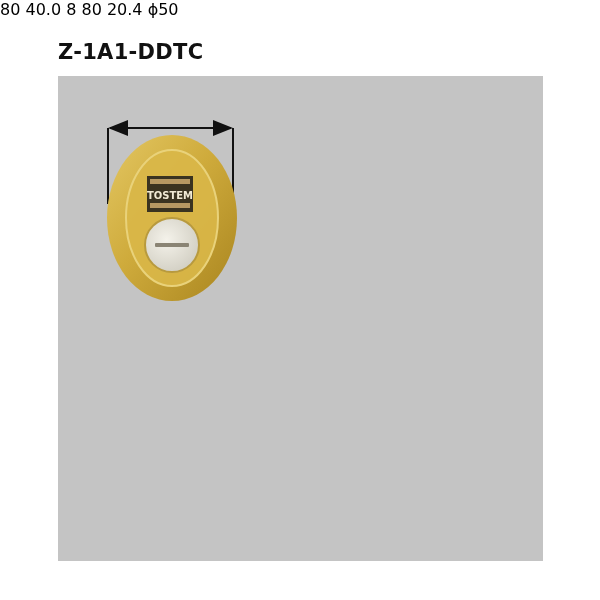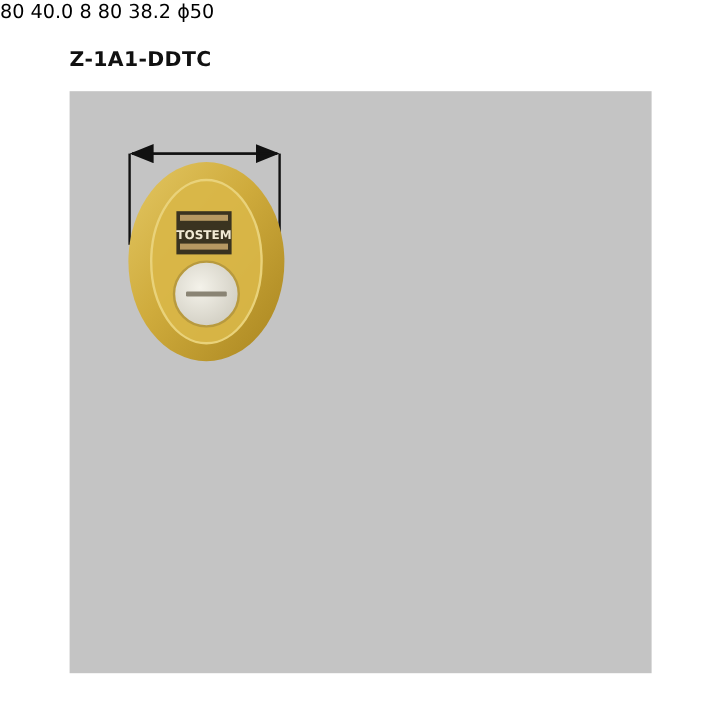--- a/index.html
+++ b/index.html
@@ -1,17 +1,17 @@
 <!DOCTYPE html>
 <html><head>
 <meta charset="utf-8">
 <style>
   html, body { margin:0; padding:0; }
   body { width:600px; height:600px; background:#ffffff; position:relative; overflow:hidden; font-family:"DejaVu Sans", sans-serif; }
-  .title { position:absolute; left:58px; top:40px; font-family:"DejaVu Sans", sans-serif; font-weight:bold; font-size:17px; color:#111; letter-spacing:0.3px; }
+  .title { position:absolute; left:58px; top:40px; font-family:"DejaVu Sans", sans-serif; font-weight:bold; font-size:21px; color:#111; letter-spacing:0.3px; }
   .panel { position:absolute; left:58px; top:76px; width:485px; height:485px; background:#c4c4c4; }
   svg { position:absolute; left:0; top:0; }
 </style>
 </head>
 <body>
 
 
 
 <div class="title">Z-1A1-DDTC</div>
 
@@ -84,21 +84,21 @@
     <line x1="290" y1="282" x2="290" y2="318" stroke="#111" stroke-width="2">
     <line x1="384" y1="248" x2="384" y2="318" stroke="#111" stroke-width="2">
     <line x1="292" y1="317" x2="382" y2="317" stroke="#111" stroke-width="2" marker-end="url(#arr)">
     <line x1="382" y1="317" x2="292" y2="317" stroke="#111" stroke-width="2" marker-end="url(#arr)">
     <line x1="361" y1="200" x2="376" y2="200" stroke="#e8141c" stroke-width="1.5" marker-end="url(#arrRed)">
     <line x1="376" y1="200" x2="361" y2="200" stroke="#e8141c" stroke-width="1.5" marker-end="url(#arrRed)">
   </line></line></line></line></line></line></line></line></line></line></rect></rect></path></path></line></line></line></line></g>
   <text x="323" y="112" text-anchor="middle" font-family="Liberation Sans, sans-serif" font-size="28" fill="#111">40.0</text>
   <text x="370" y="193" text-anchor="middle" font-family="Liberation Sans, sans-serif" font-size="16" fill="#e8141c">8</text>
   <text x="452" y="235" text-anchor="middle" font-family="Liberation Sans, sans-serif" font-size="28" fill="#111">80</text>
-  <text x="333" y="358" text-anchor="middle" font-family="Liberation Sans, sans-serif" font-size="28" fill="#111">38.2</text>
+  <text x="333" y="358" text-anchor="middle" font-family="Liberation Sans, sans-serif" font-size="28" fill="#111">20.4</text>
 
   
   <g>
     <circle cx="172" cy="431" r="59" fill="url(#gold)">
     <circle cx="172" cy="431" r="40" fill="#dcbb4e">
     <circle cx="172" cy="431" r="31" fill="url(#silver)" stroke="#b89a3e" stroke-width="2">
     <rect x="154" y="430" width="36" height="4" rx="1" fill="#8a8474">
     <line x1="111" y1="433" x2="111" y2="512" stroke="#111" stroke-width="2">
     <line x1="232" y1="433" x2="232" y2="512" stroke="#111" stroke-width="2">
     <line x1="113" y1="510" x2="230" y2="510" stroke="#111" stroke-width="2" marker-end="url(#arr)">

